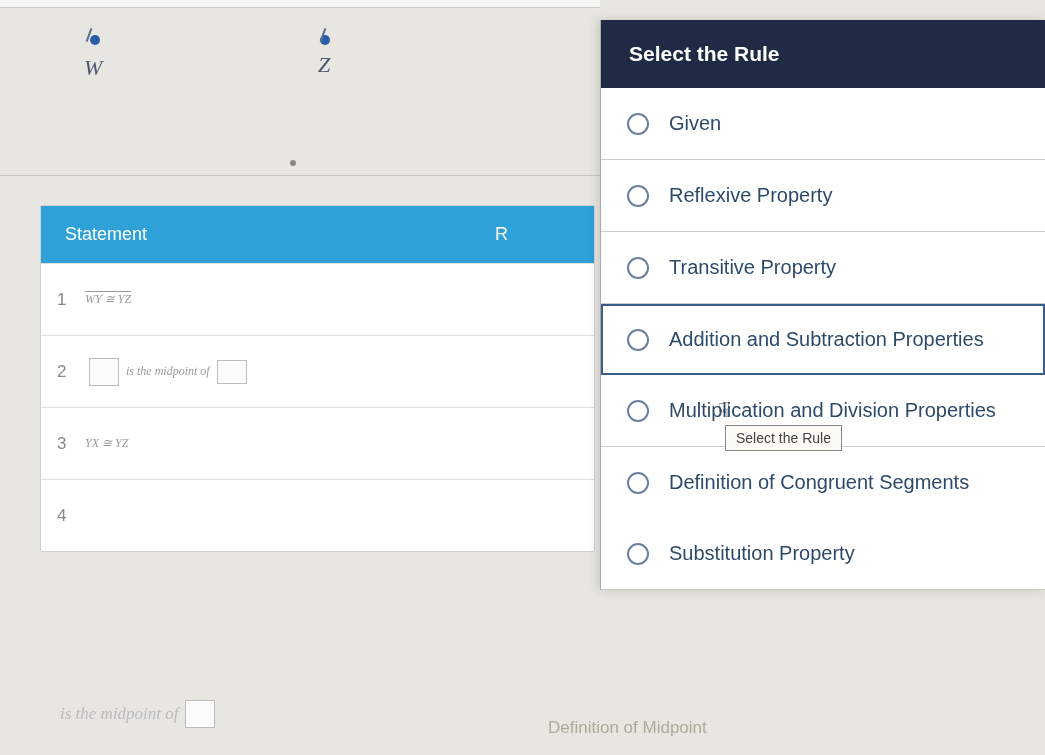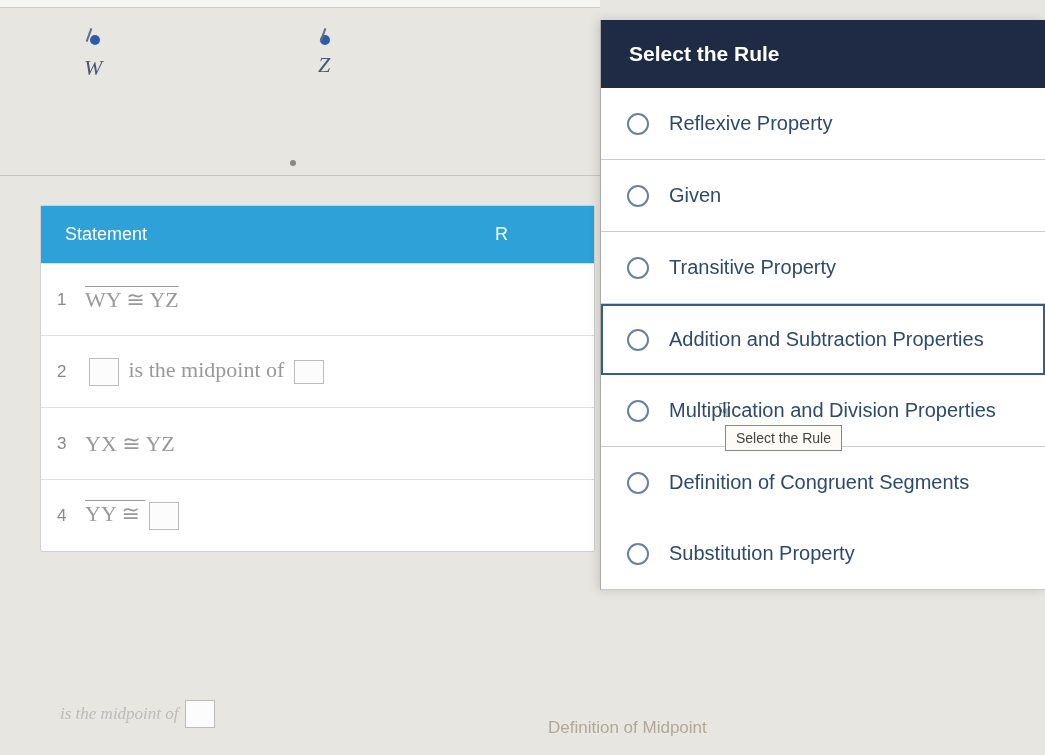--- a/index.html
+++ b/index.html
@@ -90,23 +90,24 @@
       font-size: 16px;
       min-height: 72px;
     }
     .row-num {
       width: 28px;
       color: #888;
       font-size: 17px;
     }
     .row-content {
       flex: 1;
+      font-style: italic;
       color: #999;
       font-family: 'Times New Roman', serif;
-      font-size: 22px;
+      font-size: 12px;
     }
     .overline { text-decoration: overline; text-decoration-thickness: 1px; }
     .input-box {
       display: inline-block;
       width: 30px;
       height: 28px;
       border: 1px solid #bbb;
       vertical-align: middle;
       background: #fcfcfc;
       margin: 0 4px;
@@ -233,43 +234,39 @@
 
   <div class="table-row">
     <div class="row-num">3</div>
     <div class="row-content double-line">
       <span class="line2">YX ≅ YZ</span>
     </div>
   </div>
 
   <div class="table-row">
     <div class="row-num">4</div>
-    <div class="row-content">
-      <span class="overline">YY ≅ </span>
-      <span class="input-box"></span>
-    </div>
   </div>
 </div>
 
 <div class="row5">
   <span> is the midpoint of </span>
   <span class="input-box" style="margin-left:6px"></span>
 </div>
 
 <div class="rule-panel">
   <div class="rule-header">Select the Rule</div>
 
   <div class="rule-option">
     <span class="radio-circle"></span>
+    <span>Given</span>
+  </div>
+
+  <div class="rule-option">
+    <span class="radio-circle"></span>
     <span>Reflexive Property</span>
-  </div>
-
-  <div class="rule-option">
-    <span class="radio-circle"></span>
-    <span>Given</span>
   </div>
 
   <div class="rule-option">
     <span class="radio-circle"></span>
     <span>Transitive Property</span>
   </div>
 
   <div class="rule-option highlighted">
     <span class="radio-circle"></span>
     <span>Addition and Subtraction Properties</span>

